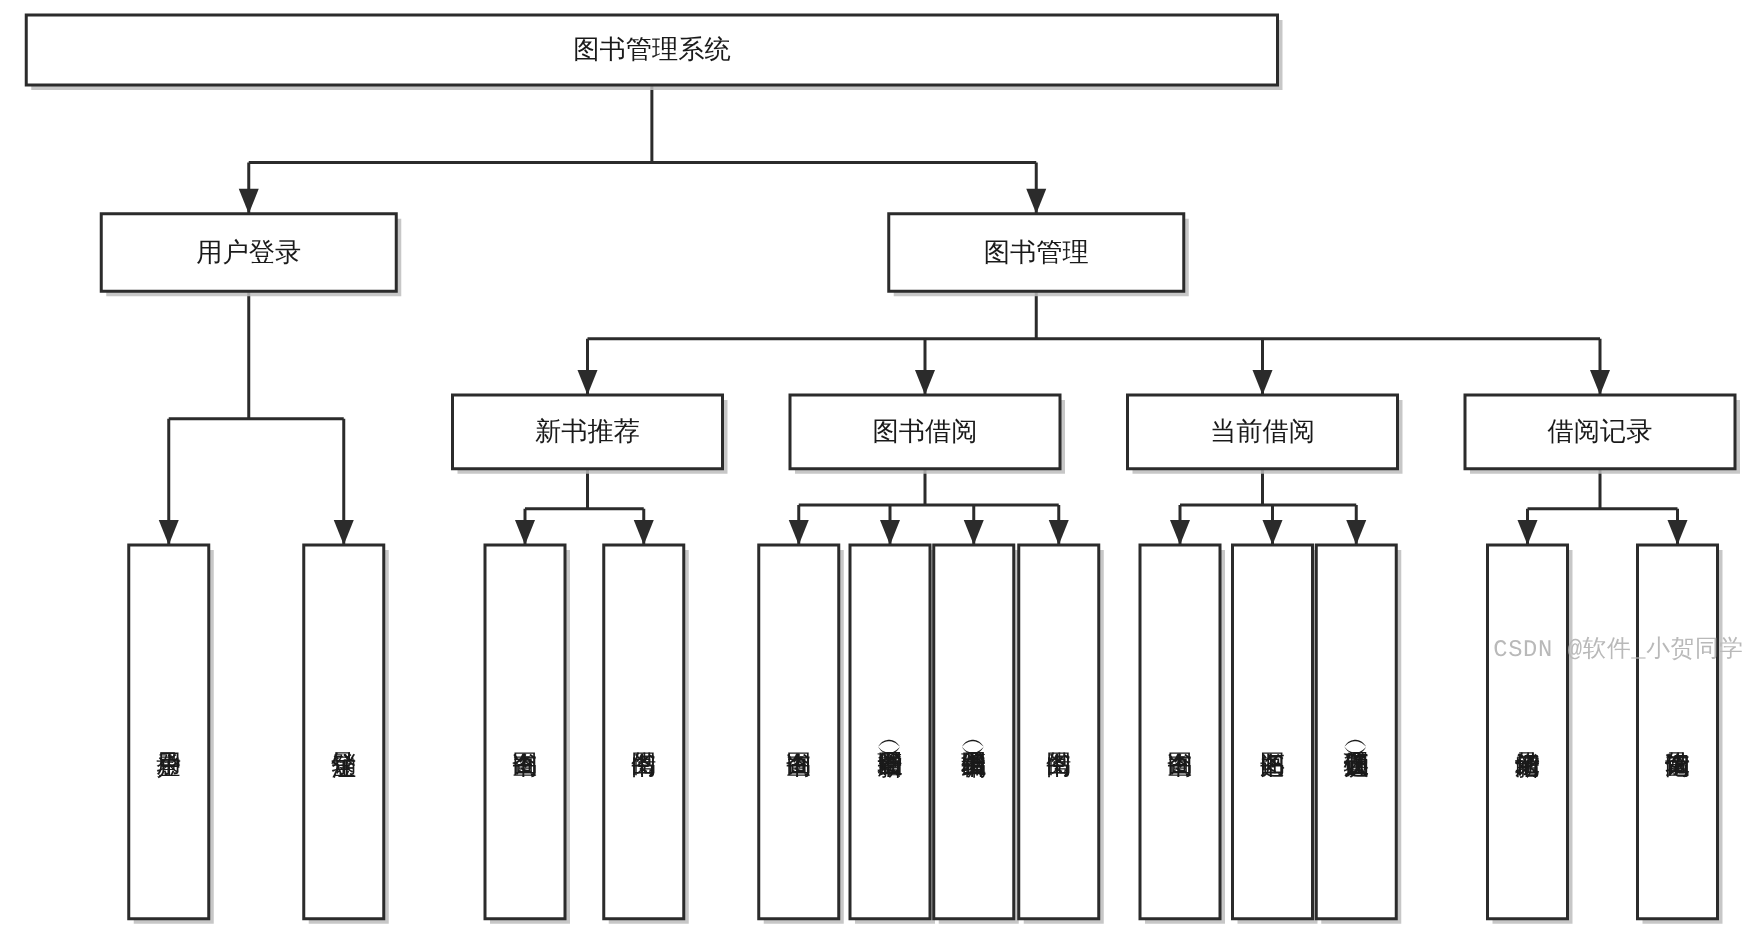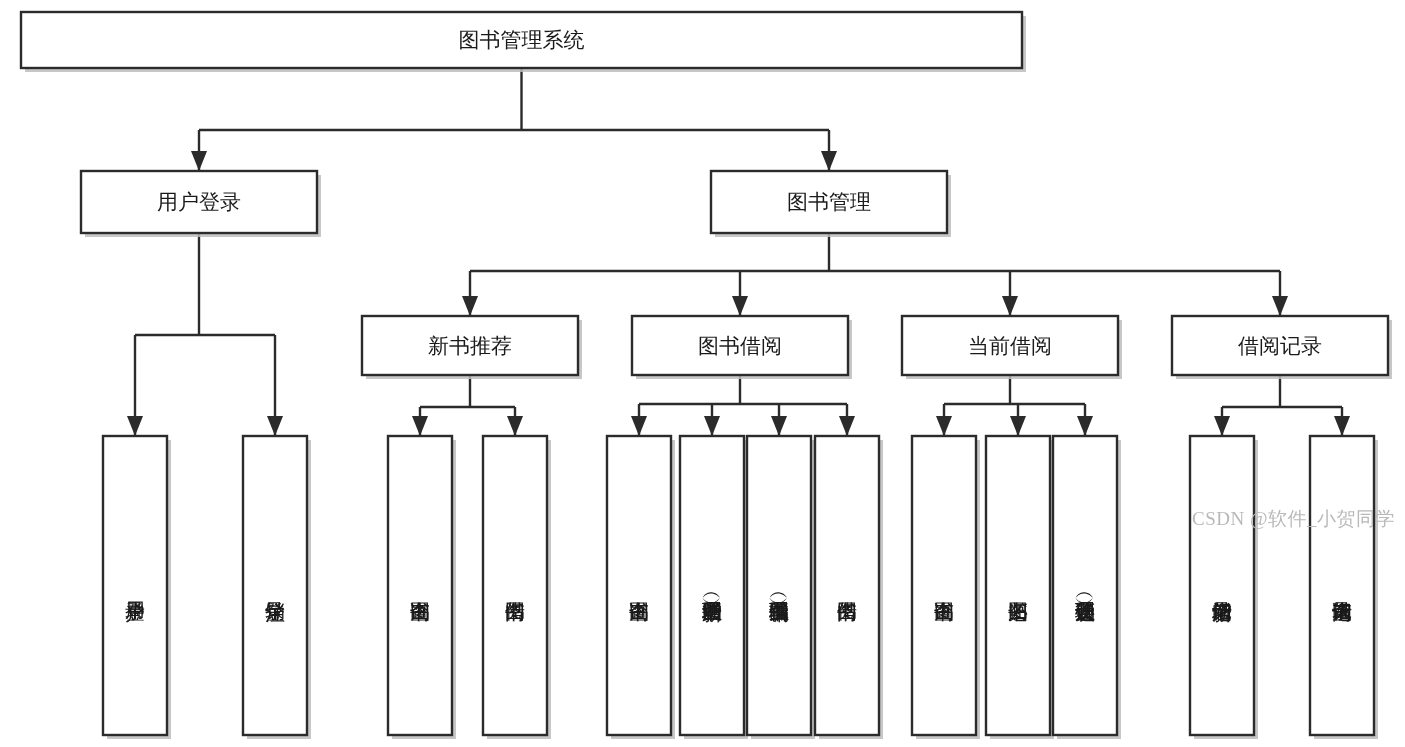--- a/index.html
+++ b/index.html
@@ -74,21 +74,21 @@
     display: block;
     writing-mode: vertical-rl;
     text-orientation: upright;
     white-space: nowrap;
     line-height: 1.05;
   }
   .watermark {
     position: absolute;
     right: 10px;
     bottom: 6px;
-    font-family: Liberation Serif, serif;
+    font-family: Liberation Mono, monospace;
     font-size: 19px;
     color: #b9b9b9;
     letter-spacing: .5px;
     user-select: none;
     white-space: nowrap;
   }
 </style>
 </head>
 <body>
 

